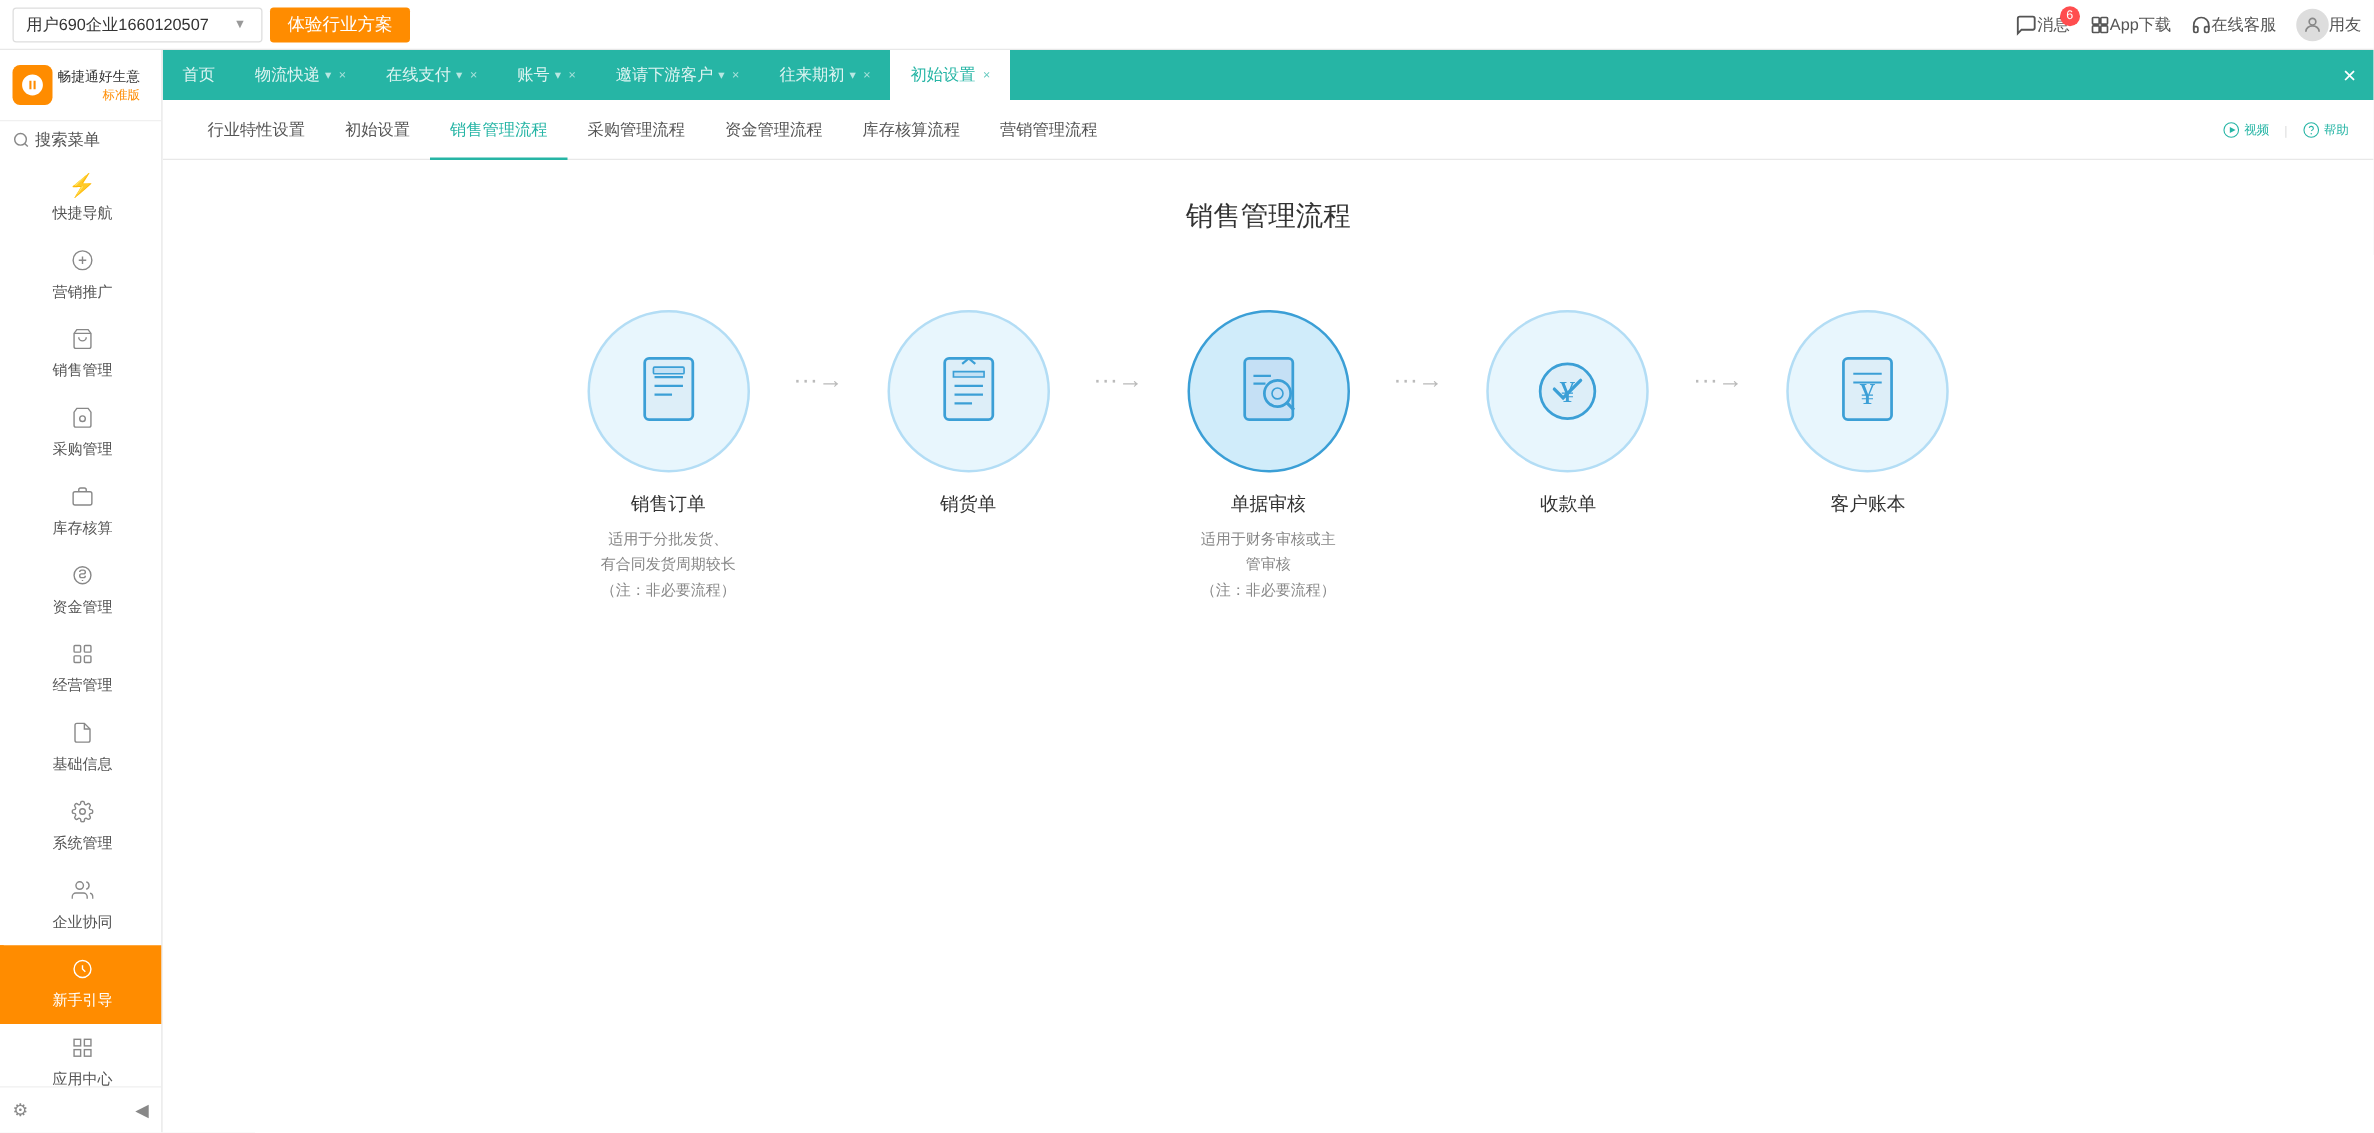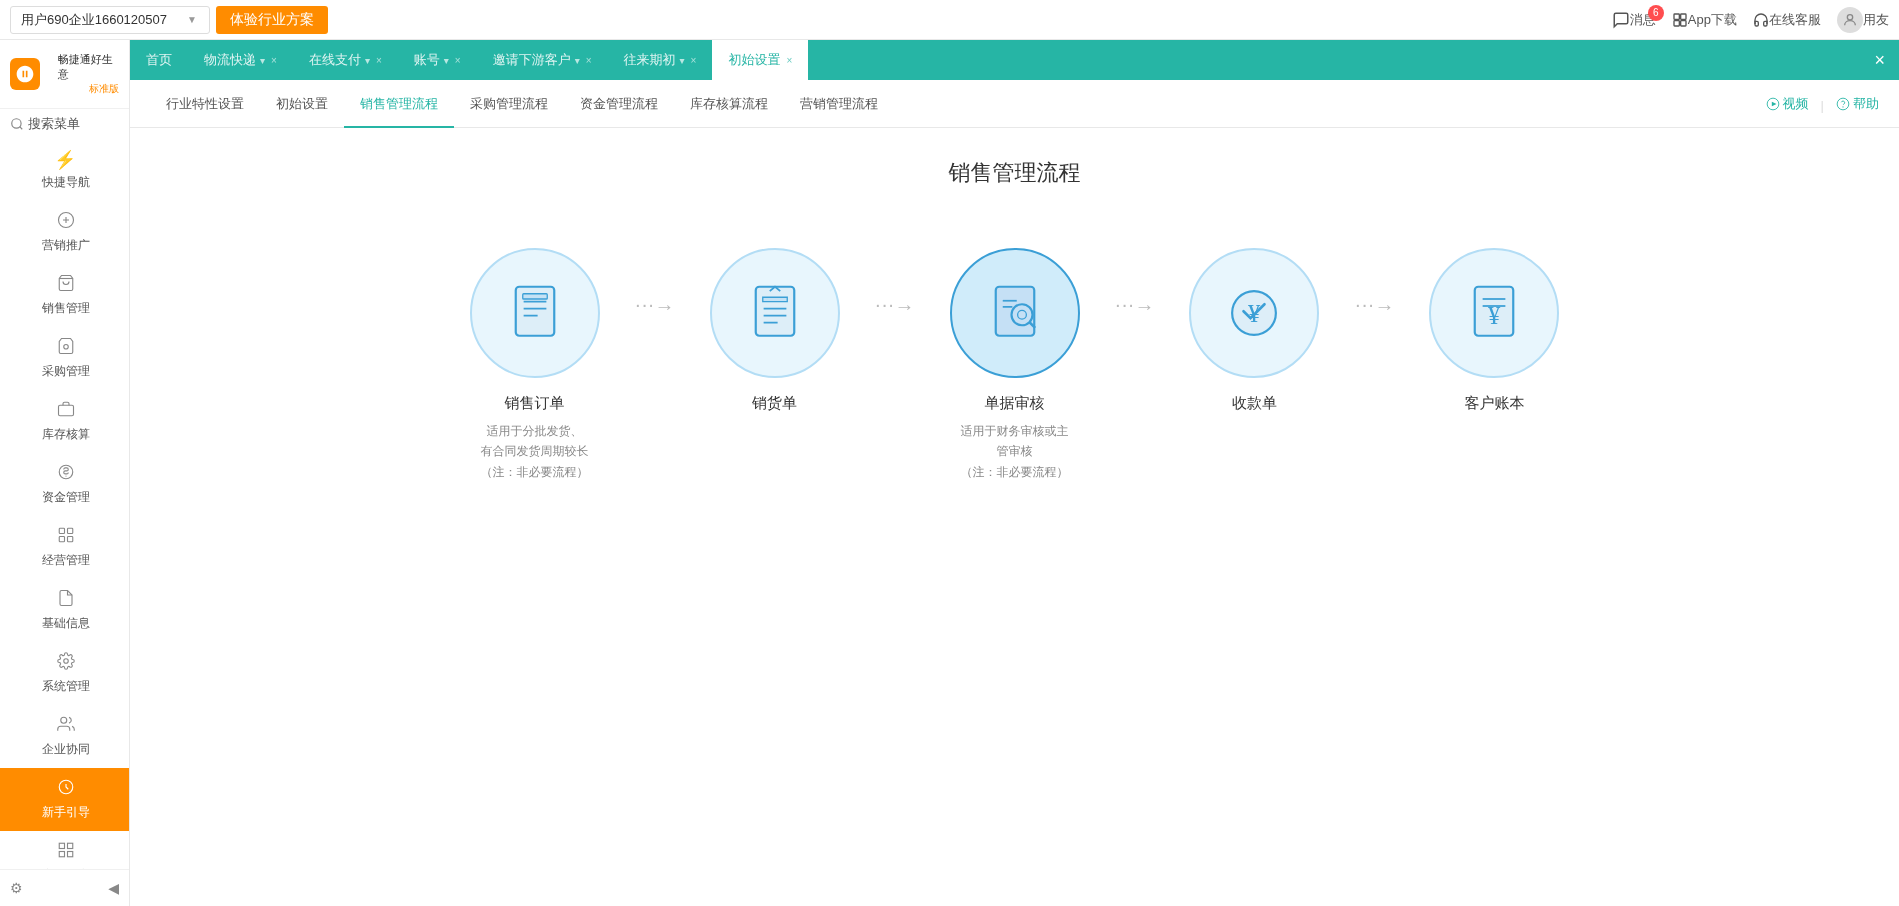--- a/index.html
+++ b/index.html
@@ -14,21 +14,21 @@
     .top-bar-right { display: flex; align-items: center; gap: 16px; }
     .top-bar-item { display: flex; align-items: center; gap: 0; cursor: pointer; color: #555; font-size: 13px; position: relative; }
     .badge { background: #ff4d4f; color: #fff; border-radius: 50%; width: 16px; height: 16px; font-size: 10px; display: flex; align-items: center; justify-content: center; position: absolute; top: -6px; right: -8px; }
     .avatar-circle { width: 26px; height: 26px; border-radius: 50%; background: #ddd; display: flex; align-items: center; justify-content: center; font-size: 11px; color: #888; }
 
     
     .layout { display: flex; height: calc(906px - 40px); }
 
     
     .sidebar { width: 130px; background: #fff; border-right: 1px solid #e8e8e8; display: flex; flex-direction: column; position: relative; }
-    .sidebar-logo { display: flex; align-items: center; gap: 18px; padding: 12px 10px; border-bottom: 1px solid #f0f0f0; }
+    .sidebar-logo { display: flex; align-items: center; gap: 4px; padding: 12px 10px; border-bottom: 1px solid #f0f0f0; }
     .logo-icon { width: 32px; height: 32px; background: #ff8c00; border-radius: 6px; display: flex; align-items: center; justify-content: center; color: #fff; font-size: 16px; }
 
     .sidebar-search { display: flex; align-items: center; gap: 4px; padding: 6px 10px; cursor: pointer; color: #555; font-size: 13px; }
     .sidebar-nav { flex: 1; overflow-y: auto; }
     .sidebar-item { display: flex; flex-direction: column; align-items: center; justify-content: center; padding: 10px 4px; cursor: pointer; color: #555; font-size: 12px; gap: 3px; border-left: 3px solid transparent; }
     .sidebar-item.active { background: #ff8c00; color: #fff; border-left: 3px solid #ff8c00; }
     .sidebar-item .s-icon { font-size: 18px; }
     .sidebar-bottom { padding: 10px; display: flex; justify-content: space-between; border-top: 1px solid #f0f0f0; }
     .sidebar-bottom-btn { cursor: pointer; color: #888; font-size: 14px; }
 
@@ -44,21 +44,21 @@
     .nav-close-all { margin-left: auto; padding: 0 14px; color: #fff; cursor: pointer; font-size: 18px; font-weight: 300; }
 
     
     .content { flex: 1; background: #fff; overflow: auto; }
 
     
     .sub-tabs { display: flex; align-items: center; padding: 0 20px; border-bottom: 1px solid #e8e8e8; height: 48px; }
     .sub-tab { padding: 0 16px; height: 48px; display: flex; align-items: center; cursor: pointer; color: #555; font-size: 13px; position: relative; }
     .sub-tab.active { color: #26b5a5; }
     .sub-tab.active::after { content: ''; position: absolute; bottom: 0; left: 0; right: 0; height: 2px; background: #26b5a5; }
-    .sub-tab-actions { margin-left: auto; display: flex; align-items: flex-end; gap: 12px; font-size: 13px; color: #26b5a5; cursor: pointer; }
+    .sub-tab-actions { margin-left: auto; display: flex; align-items: flex-end; gap: 12px; font-size: 10px; color: #26b5a5; cursor: pointer; }
 
     
     .page-body { padding: 30px 40px; }
     .page-title { text-align: center; font-size: 22px; color: #333; margin-bottom: 60px; font-weight: normal; }
 
     
     .flow-diagram { display: flex; align-items: flex-start; justify-content: center; gap: 0; padding: 0 40px; }
     .flow-step { display: flex; flex-direction: column; align-items: center; width: 200px; }
     .flow-circle { width: 130px; height: 130px; border-radius: 50%; border: 2px solid #b3ddf5; background: #e8f6fd; display: flex; align-items: center; justify-content: center; margin-bottom: 16px; }
     .flow-label { font-size: 15px; color: #333; margin-bottom: 8px; font-weight: 500; }

